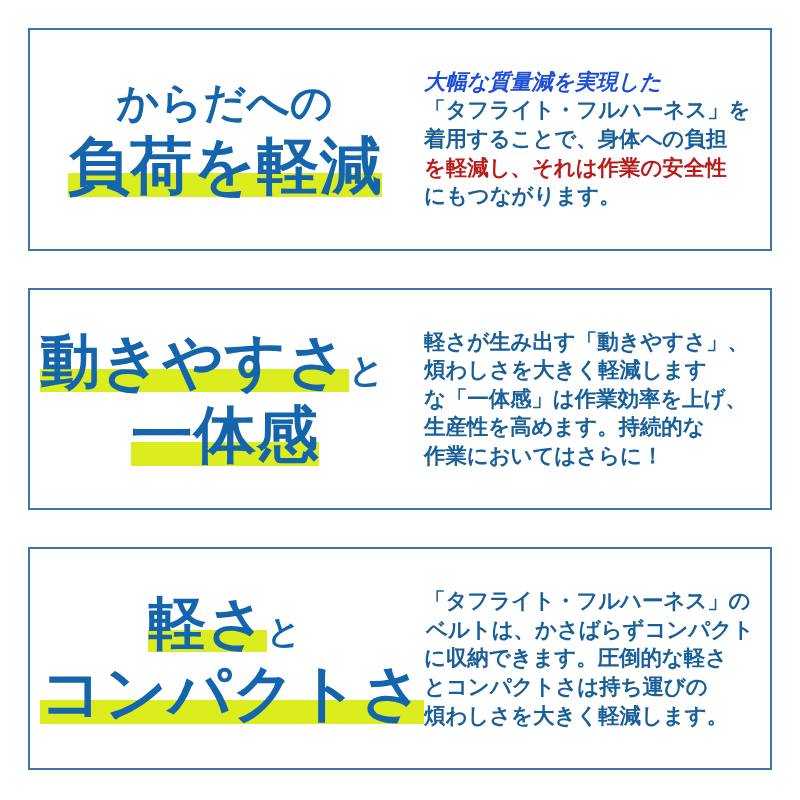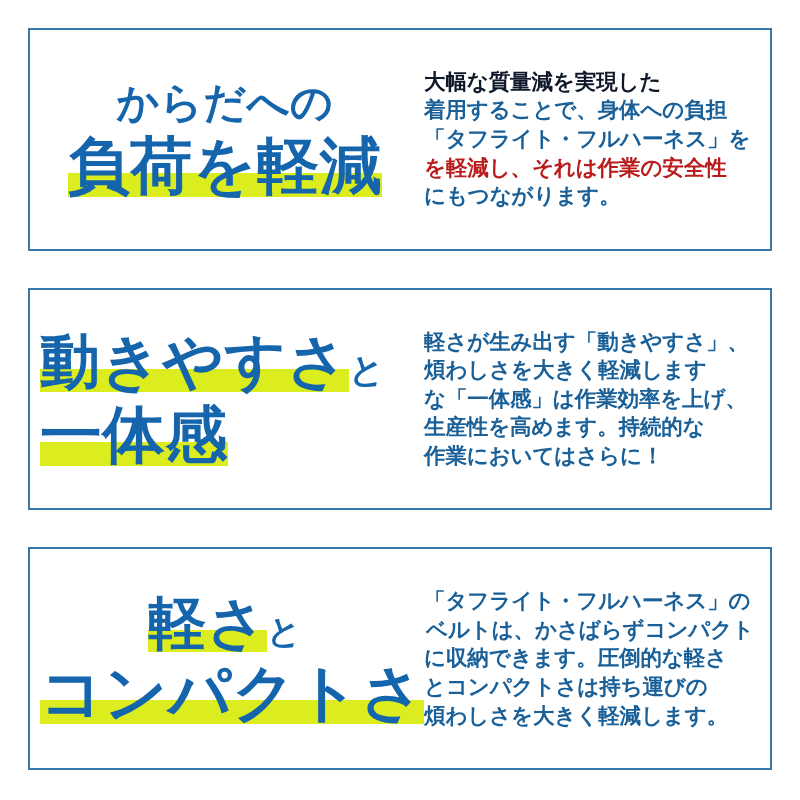--- a/index.html
+++ b/index.html
@@ -82,21 +82,21 @@
   }
 
   .small-kana {
     font-size: 0.58em;
     vertical-align: baseline;
   }
 
   
   .align-left   { text-align: left; }
   .align-center { text-align: center; }
-  .align-right  { text-align: left; }
+  .align-right  { text-align: center; }
 
   
   .body-col {
     flex: 1 1 auto;
     box-sizing: border-box;
     display: flex;
     flex-direction: column;
     justify-content: center;
     padding: 0 14px 0 8px;
   }
@@ -136,23 +136,23 @@
         </span>
       </div>
       <div class="hline l2 align-center" style="color: rgb(21, 101, 173);">
         <span class="hl-wrap">
           <span class="hl-bar" style="background: rgb(220, 237, 31);"></span>
           <span class="hl-text">負荷を軽減</span>
         </span>
       </div>
     </div>
     <div class="body-col">
-      <div class="body-line" style="color: #0f172a;">大幅な質量減を実現した</div>
+      <div class="body-line" style="color: #1d4ed8; font-style: italic;">大幅な質量減を実現した</div>
+      <div class="body-line" style="color: rgb(26, 96, 152);">「タフライト・フルハーネス」を</div>
       <div class="body-line" style="color: rgb(26, 96, 152);">着用することで、身体への負担</div>
-      <div class="body-line" style="color: rgb(26, 96, 152);">「タフライト・フルハーネス」を</div>
       <div class="body-line" style="color: #b91c1c;">を軽減し、それは作業の安全性</div>
       <div class="body-line" style="color: rgb(26, 96, 152);">にもつながります。</div>
     </div>
   </section>
 
   <section class="card c2" style="border-color: rgb(59, 118, 168);">
     <div class="headline">
       <div class="hline l1 align-left" style="color: rgb(21, 101, 173);">
         <span class="hl-wrap">
           <span class="hl-bar" style="background: rgb(220, 237, 31);"></span>

